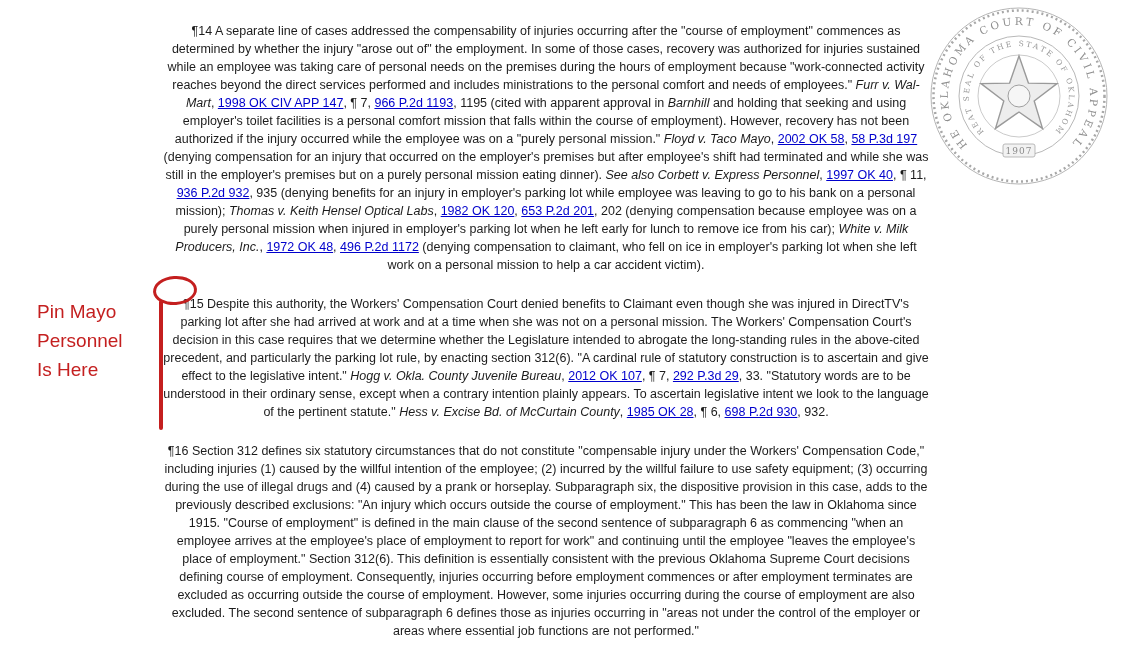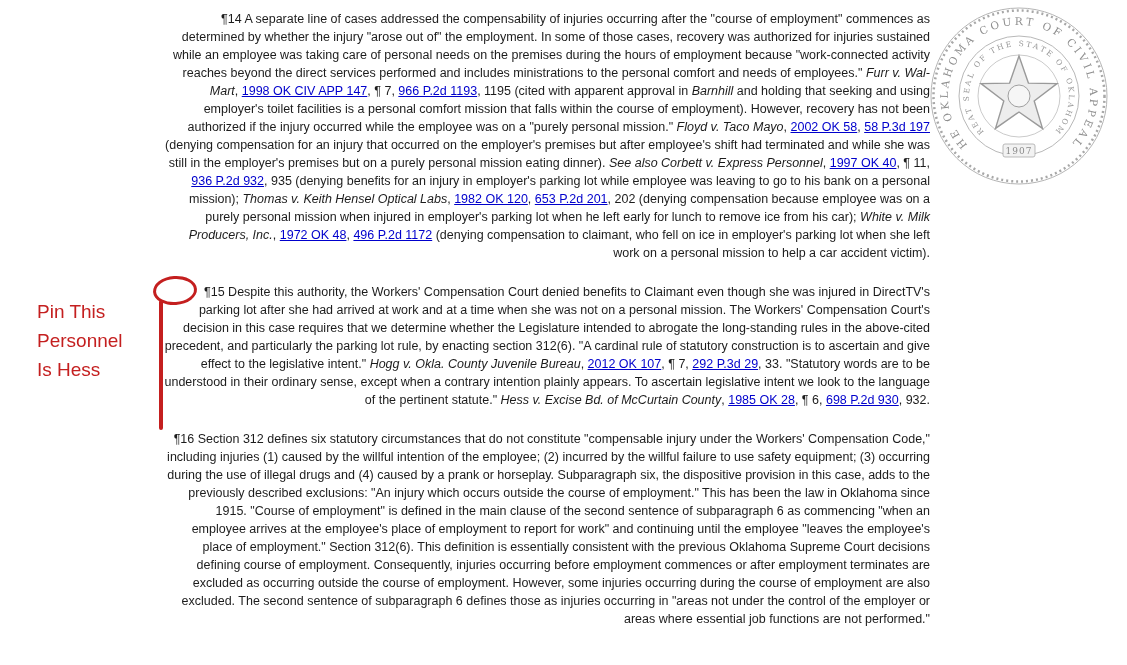--- a/index.html
+++ b/index.html
@@ -12,21 +12,21 @@
   .page {
     position: absolute; left: 0; top: 0;
     width: 1127px; height: 665px;
     background: #ffffff;
   }
   .content {
     position: absolute; left: 162px; top: 10px; width: 768px;
     font-size: 12.5px; line-height: 18px;
     color: var(--text-color, #1c1c1c);
   }
-  .para { margin-bottom: 21px; text-align: right; }
+  .para { margin-bottom: 21px; text-align: center; margin-top: 12px; }
   .para .it { font-style: italic; }
   .para a {
     color: var(--link-color, #0000cc);
     text-decoration: underline;
     cursor: pointer;
   }
   .annotation-label {
     position: absolute; left: 37px; top: 320px;
     font-size: 19px; line-height: 29px;
     color: var(--annotation-color, #c41f1f);
@@ -63,23 +63,23 @@
     font-size: 9px; letter-spacing: 1px;
     fill: #8a8a8a;
   }
 </style>
 </head>
 <body>
 
 <div class="page">
 
   <div class="annotation-label" style="top: 297px;">
-    <div>Pin This</div>
+    <div>Pin Mayo</div>
     <div>Personnel</div>
-    <div>Is Hess</div>
+    <div>Is Here</div>
   </div>
 
   <div class="content">
     <div class="red-ellipse" style="top: 266px;"></div>
     <div class="red-line" style="top: 290px; height: 130px;"></div>
   <p class="para"><span>¶14 A separate line of cases addressed the compensability of injuries occurring after the "course of employment" commences as determined by whether the injury "arose out of" the employment. In some of those cases, recovery was authorized for injuries sustained while an employee was taking care of personal needs on the premises during the hours of employment because "work-connected activity reaches beyond the direct services performed and includes ministrations to the personal comfort and needs of employees." </span><span class="it">Furr v. Wal-Mart</span><span>, </span><a href="#">1998 OK CIV APP 147</a><span>, ¶ 7, </span><a href="#">966 P.2d 1193</a><span>, 1195 (cited with apparent approval in </span><span class="it">Barnhill</span><span> and holding that seeking and using employer's toilet facilities is a personal comfort mission that falls within the course of employment). However, recovery has not been authorized if the injury occurred while the employee was on a "purely personal mission." </span><span class="it">Floyd v. Taco Mayo</span><span>, </span><a href="#">2002 OK 58</a><span>, </span><a href="#">58 P.3d 197</a><span> (denying compensation for an injury that occurred on the employer's premises but after employee's shift had terminated and while she was still in the employer's premises but on a purely personal mission eating dinner). </span><span class="it">See also Corbett v. Express Personnel</span><span>, </span><a href="#">1997 OK 40</a><span>, ¶ 11, </span><a href="#">936 P.2d 932</a><span>, 935 (denying benefits for an injury in employer's parking lot while employee was leaving to go to his bank on a personal mission); </span><span class="it">Thomas v. Keith Hensel Optical Labs</span><span>, </span><a href="#">1982 OK 120</a><span>, </span><a href="#">653 P.2d 201</a><span>, 202 (denying compensation because employee was on a purely personal mission when injured in employer's parking lot when he left early for lunch to remove ice from his car); </span><span class="it">White v. Milk Producers, Inc.</span><span>, </span><a href="#">1972 OK 48</a><span>, </span><a href="#">496 P.2d 1172</a><span> (denying compensation to claimant, who fell on ice in employer's parking lot when she left work on a personal mission to help a car accident victim).</span></p>
       <p class="para"><span>¶15 Despite this authority, the Workers' Compensation Court denied benefits to Claimant even though she was injured in DirectTV's parking lot after she had arrived at work and at a time when she was not on a personal mission. The Workers' Compensation Court's decision in this case requires that we determine whether the Legislature intended to abrogate the long-standing rules in the above-cited precedent, and particularly the parking lot rule, by enacting section 312(6). "A cardinal rule of statutory construction is to ascertain and give effect to the legislative intent." </span><span class="it">Hogg v. Okla. County Juvenile Bureau</span><span>, </span><a href="#">2012 OK 107</a><span>, ¶ 7, </span><a href="#">292 P.3d 29</a><span>, 33. "Statutory words are to be understood in their ordinary sense, except when a contrary intention plainly appears. To ascertain legislative intent we look to the language of the pertinent statute." </span><span class="it">Hess v. Excise Bd. of McCurtain County</span><span>, </span><a href="#">1985 OK 28</a><span>, ¶ 6, </span><a href="#">698 P.2d 930</a><span>, 932.</span></p>
       <p class="para"><span>¶16 Section 312 defines six statutory circumstances that do not constitute "compensable injury under the Workers' Compensation Code," including injuries (1) caused by the willful intention of the employee; (2) incurred by the willful failure to use safety equipment; (3) occurring during the use of illegal drugs and (4) caused by a prank or horseplay. Subparagraph six, the dispositive provision in this case, adds to the previously described exclusions: "An injury which occurs outside the course of employment." This has been the law in Oklahoma since 1915. "Course of employment" is defined in the main clause of the second sentence of subparagraph 6 as commencing "when an employee arrives at the employee's place of employment to report for work" and continuing until the employee "leaves the employee's place of employment." Section 312(6). This definition is essentially consistent with the previous Oklahoma Supreme Court decisions defining course of employment. Consequently, injuries occurring before employment commences or after employment terminates are excluded as occurring outside the course of employment. However, some injuries occurring during the course of employment are also excluded. The second sentence of subparagraph 6 defines those as injuries occurring in "areas not under the control of the employer or areas where essential job functions are not performed."</span></p>
     </div>
 

